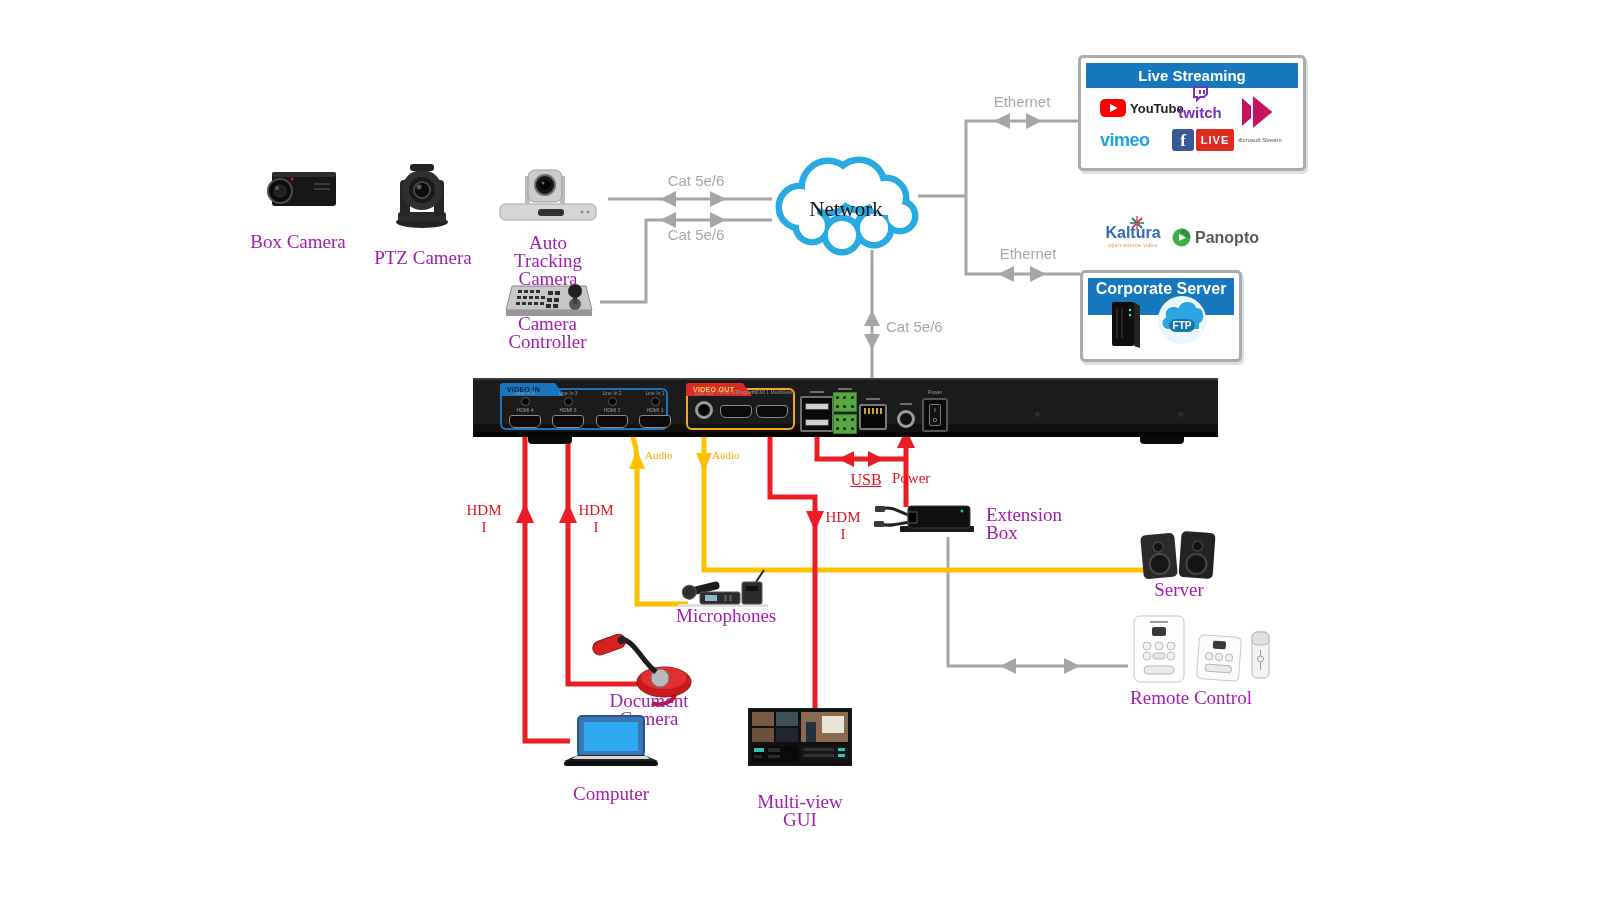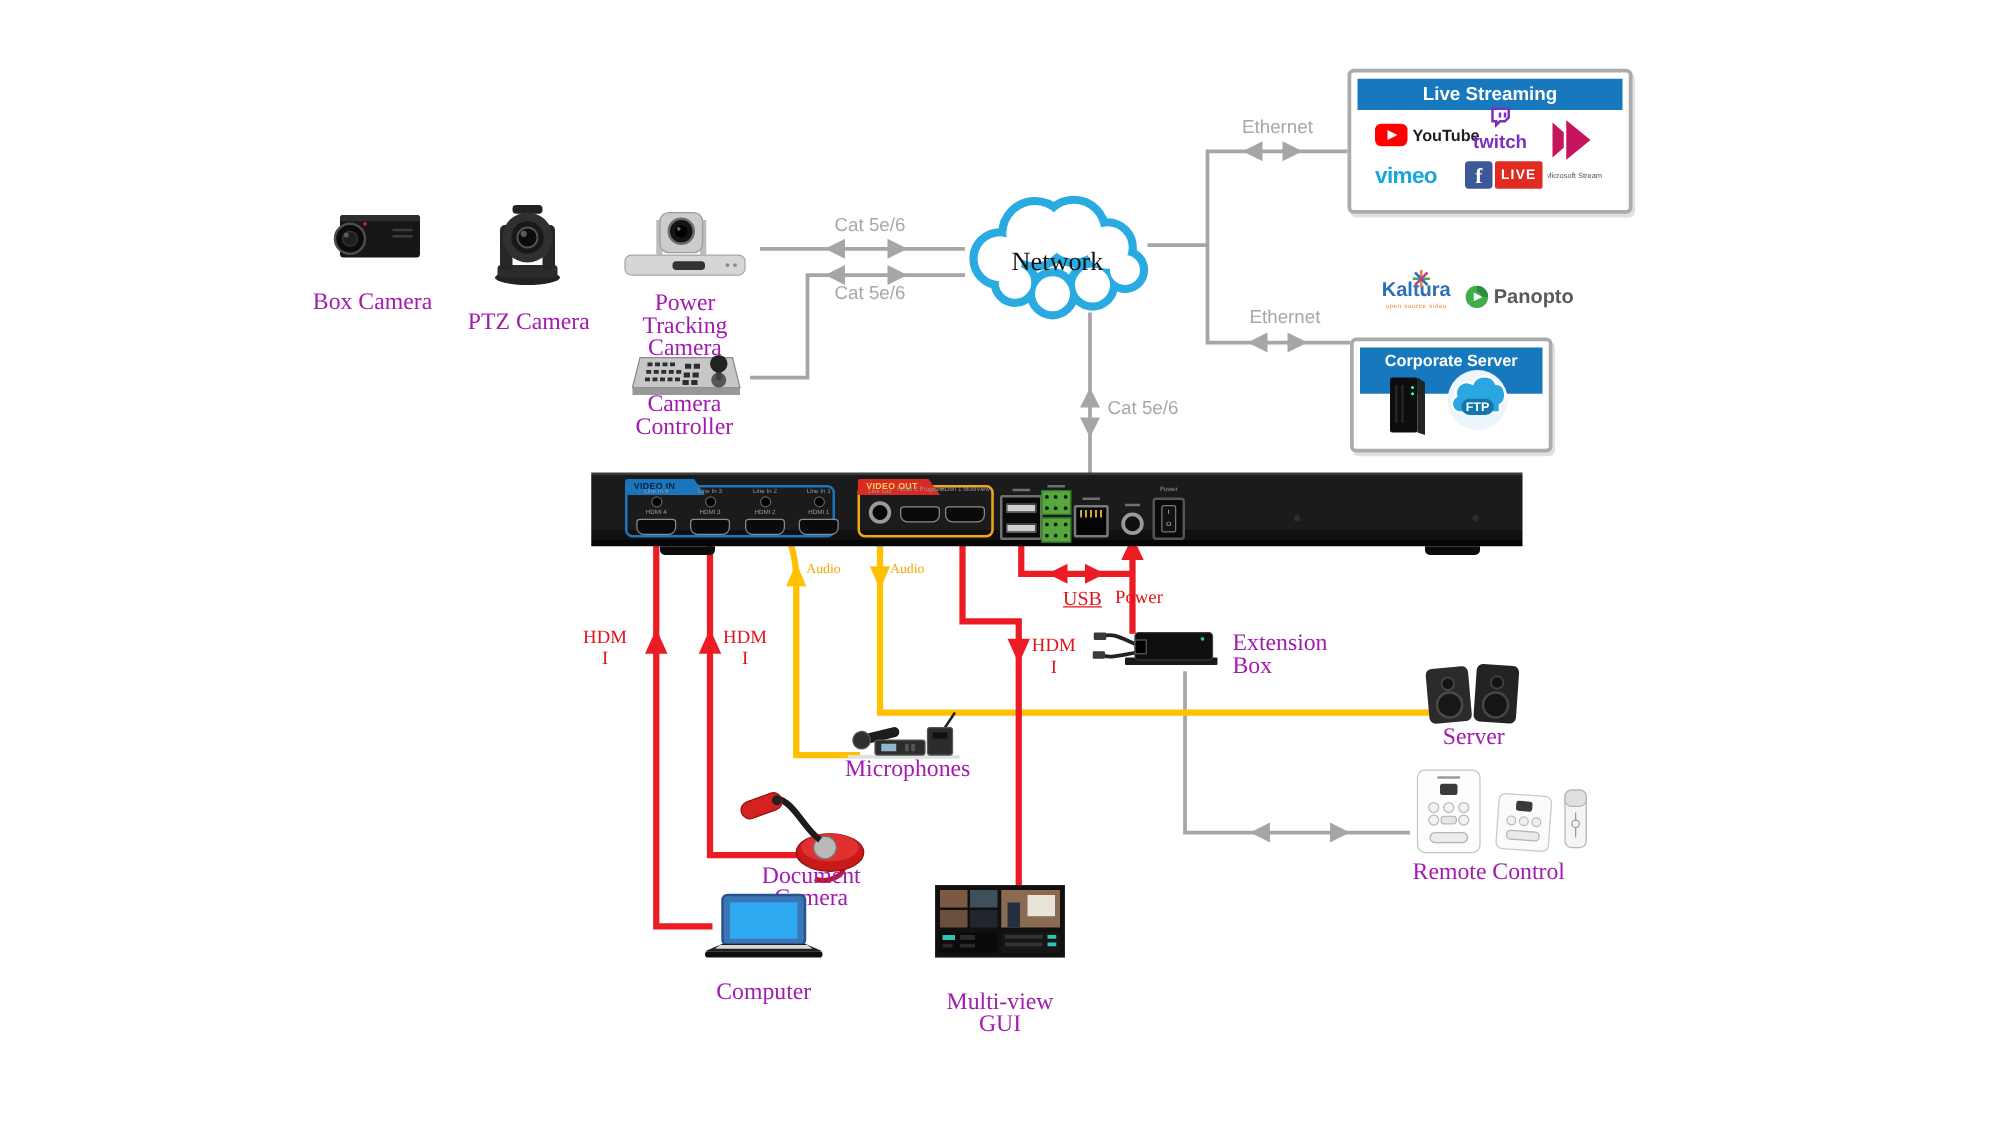--- a/index.html
+++ b/index.html
@@ -257,21 +257,21 @@
   <div class="abs" style="left:1172px;top:228px;display:flex;align-items:center;gap:4px;">
     <svg width="19" height="19" xmlns="http://www.w3.org/2000/svg">
       <circle cx="9.5" cy="9.5" r="9" fill="#3FAE49"></circle>
       <path d="M9.5,0.5 A9,9 0 0 1 18.5,9.5 L13,9.5 A4,4 0 0 0 9.5,5.5 Z" fill="#2E8C3A"></path>
       <polygon points="7,6 14,9.5 7,13" fill="#ffffff"></polygon>
     </svg>
     <span style="font-size:16px;color:#58595B;font-weight:bold;">Panopto</span>
   </div>
 
   <div class="platform-box" style="left:1080px;top:270px;width:156px;height:86px;">
-    <div class="platform-header" style="height:37px;line-height:21px;font-size:13px;">Corporate Server</div>
+    <div class="platform-header" style="height:37px;line-height:21px;font-size:16px;">Corporate Server</div>
   </div>
   <svg class="abs" style="left:1108px;top:298px;" width="36" height="52" xmlns="http://www.w3.org/2000/svg">
     <polygon points="26,4 32,8 32,50 26,48" fill="#242424"></polygon>
     <rect x="4" y="4" width="22" height="44" rx="2" fill="#0d0d0d"></rect>
     <rect x="8" y="10" width="2" height="30" fill="#262626"></rect>
       <rect x="13" y="10" width="2" height="30" fill="#262626"></rect>
     <circle cx="22" cy="12" r="1.2" fill="#3fc"></circle>
       <circle cx="22" cy="17" r="1.2" fill="#3fc"></circle>
   </svg>
   <svg class="abs" style="left:1156px;top:294px;" width="52" height="52" xmlns="http://www.w3.org/2000/svg">
@@ -478,16 +478,16 @@
     <rect x="128" y="18" width="17" height="46" rx="5" fill="#f4f4f4" stroke="#b5b5b5"></rect>
     <rect x="128" y="18" width="17" height="13" rx="5" fill="#e0e0e0" stroke="#b5b5b5"></rect>
     <circle cx="136.5" cy="45" r="3" fill="none" stroke="#999"></circle>
     <line x1="136.5" y1="36" x2="136.5" y2="42" stroke="#999"></line>
     <line x1="136.5" y1="48" x2="136.5" y2="56" stroke="#999"></line>
   </svg>
   <div class="devlabel" style="left:1130px;top:689px;width:122px;">Remote Control</div>
 
   <div class="devlabel" style="left:240px;top:233px;width:116px;">Box Camera</div>
   <div class="devlabel" style="left:368px;top:236px;width:110px;margin-top:13px;">PTZ Camera</div>
-  <div class="devlabel" style="left:498px;top:234px;width:100px;">Power Tracking Camera</div>
+  <div class="devlabel" style="left:498px;top:234px;width:100px;">Auto Tracking Camera</div>
   <div class="devlabel" style="left:505px;top:315px;width:85px;">Camera Controller</div>
 
 </div>
 
 </body></html>

